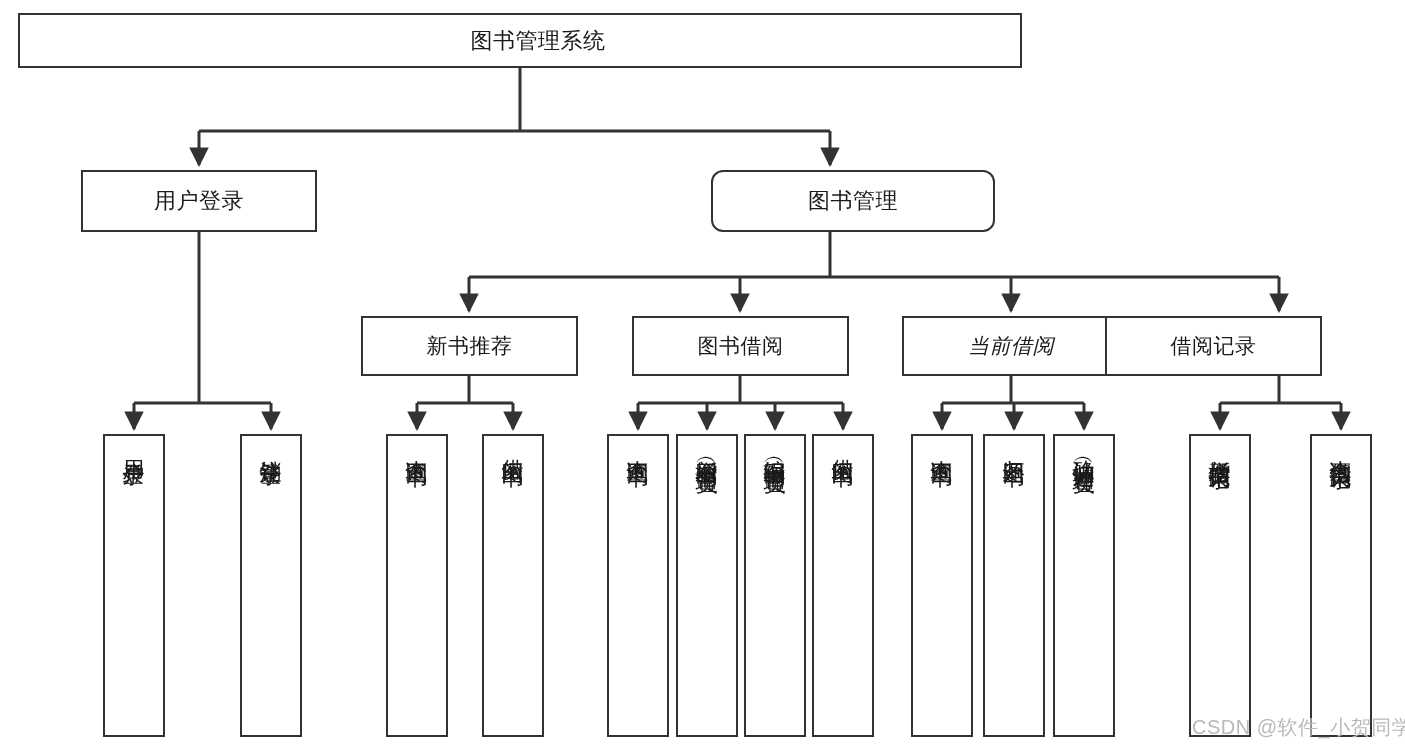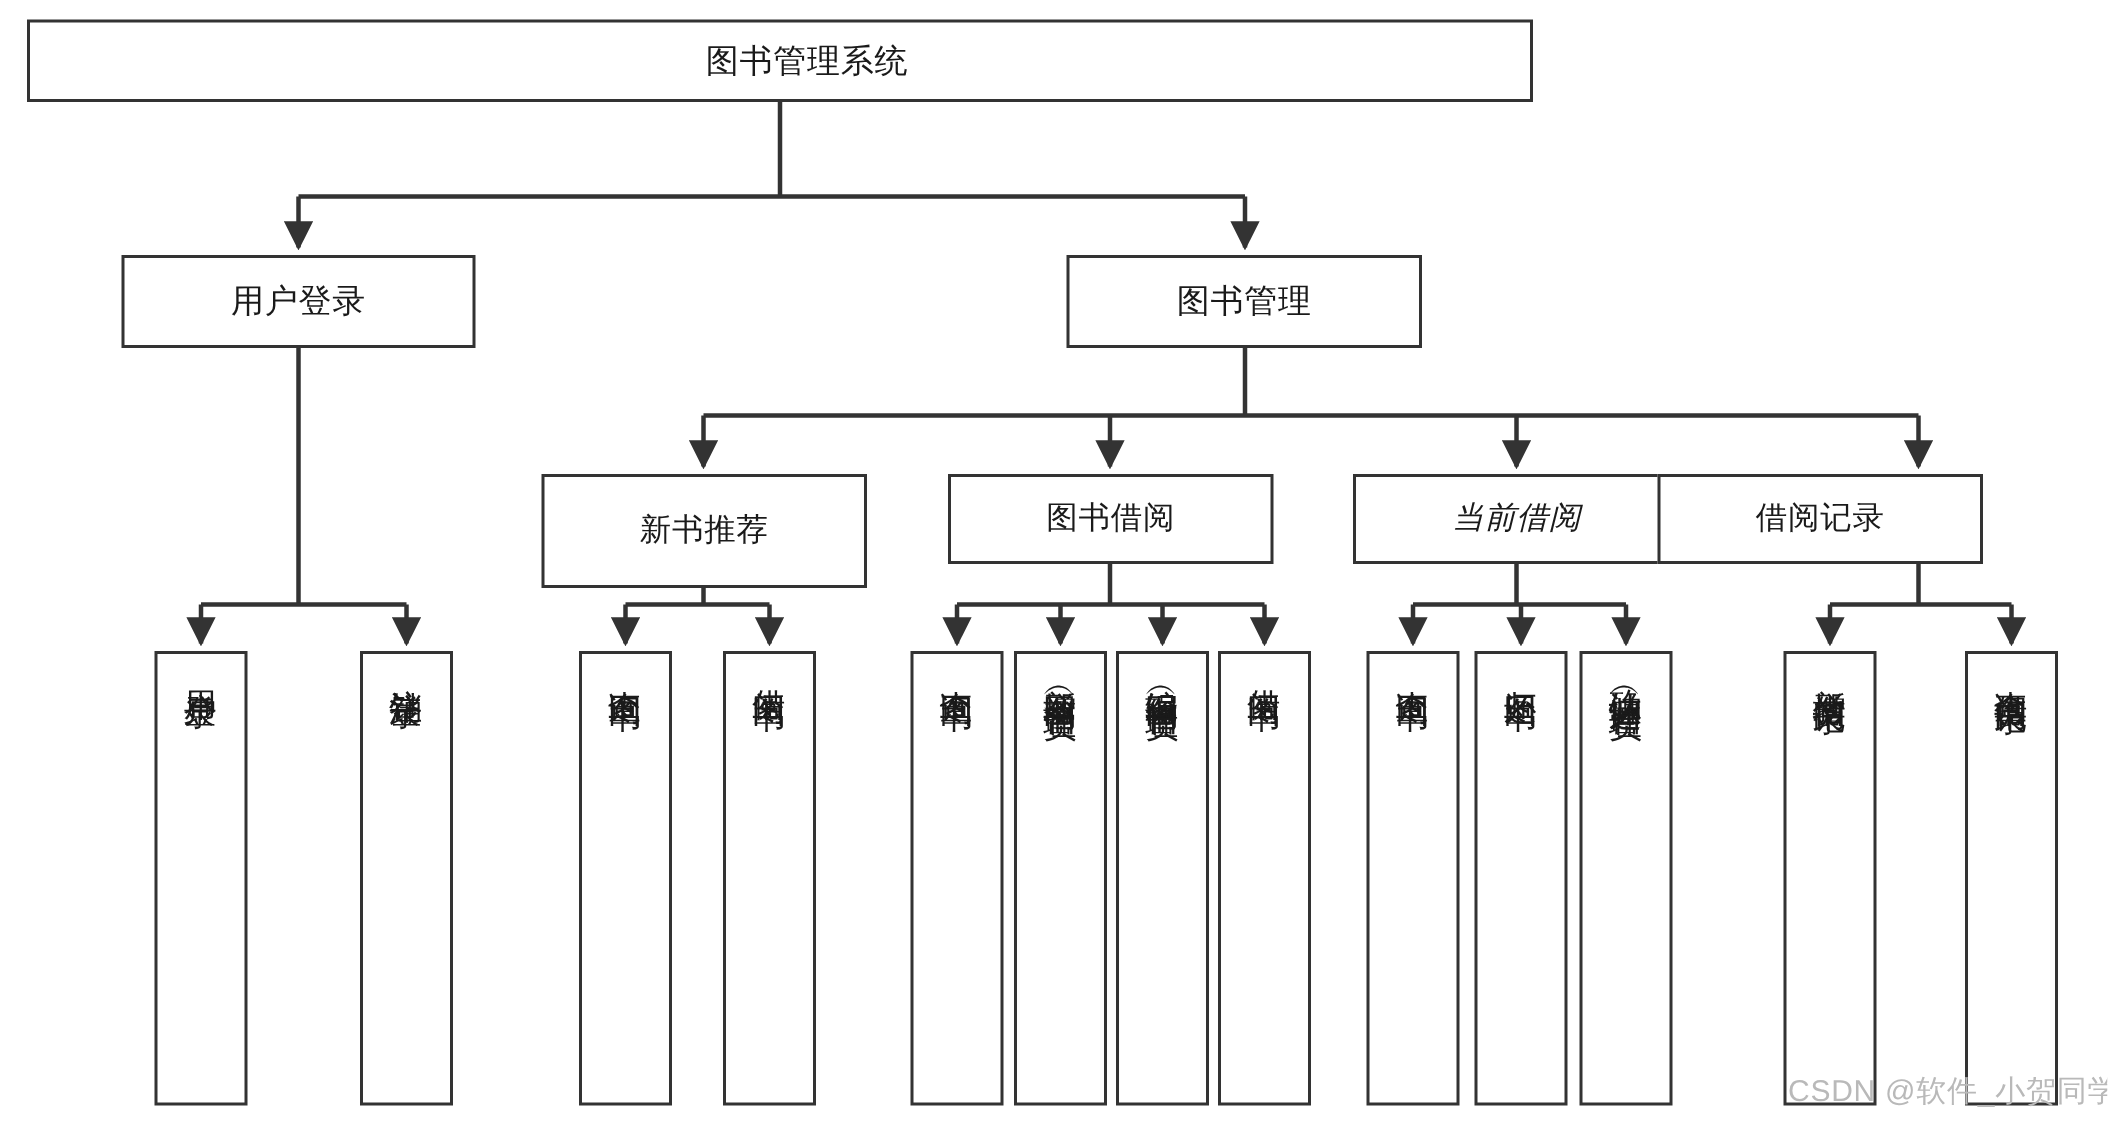--- a/index.html
+++ b/index.html
@@ -128,28 +128,28 @@
     </g>
   </svg>
 
   <div class="node root" style="left:18px; top:13px; width:1004px; height:55px;padding-left:36px;">
     <span class="node-label">图书管理系统</span>
   </div>
 
   <div class="node level2" style="left:81px; top:170px; width:236px; height:62px;">
     <span class="node-label">用户登录</span>
   </div>
-  <div class="node level2" style="left:711px; top:170px; width:237px; height:62px;">
+  <div class="node level2" style="left:711px; top:170px; width:284px; height:62px;border-radius:12px;">
     <span class="node-label">图书管理</span>
   </div>
 
-  <div class="node level3" style="left:361px; top:316px; width:217px; height:76px;">
+  <div class="node level3" style="left:361px; top:316px; width:217px; height:60px;">
     <span class="node-label">新书推荐</span>
   </div>
-  <div class="node level3" style="left:632px; top:316px; width:217px; height:60px;">
+  <div class="node level3" style="left:632px; top:316px; width:217px; height:60px;font-family:Liberation Serif, serif;">
     <span class="node-label">图书借阅</span>
   </div>
   <div class="node level3" style="left:902px; top:316px; width:218px; height:60px;font-style:italic;">
     <span class="node-label">当前借阅</span>
   </div>
   <div class="node level3" style="left:1105px; top:316px; width:217px; height:60px;">
     <span class="node-label">借阅记录</span>
   </div>
 
   <div class="node leaf" style="left:103px; top:434px; width:62px; height:303px;">

